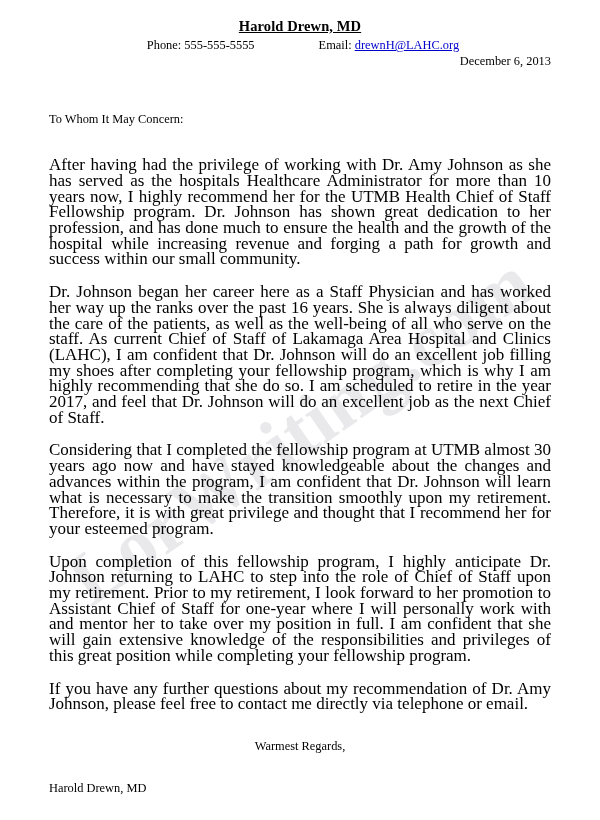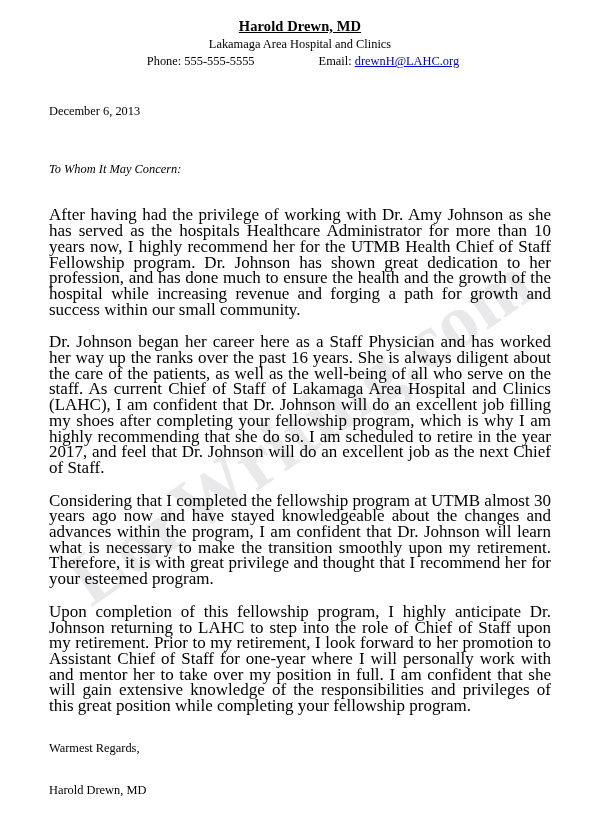--- a/index.html
+++ b/index.html
@@ -94,46 +94,46 @@
 
   .body-block {
     margin-left: 49px;
     margin-right: 49px;
     width: 502px;
   }
 
   .date-line {
     font-size: 12.4px;
     line-height: 16px;
-    margin-top: 34px;
+    text-align: right;
   }
 
   .salutation {
     font-size: 12.4px;
     line-height: 16px;
     margin-top: 42px;
-    font-style: italic;
   }
 
   .para {
     font-size: 17px;
     line-height: 15.7px;
     text-align: justify;
     text-justify: inter-word;
     margin-top: 16px;
     hyphens: none;
   }
   .para.first {
     margin-top: 30px;
   }
 
   .closing {
     font-size: 12.4px;
     line-height: 15.7px;
     margin-top: 27px;
+    text-align: center;
   }
   .signature-block {
     font-size: 12.4px;
     line-height: 15.7px;
     margin-top: 26px;
   }
   .sig-line {
     display: block;
   }
 </style>
@@ -143,34 +143,34 @@
 <div class="page">
 
   <div class="watermark-layer">
     <div class="watermark-text">LorWriting.com</div>
   </div>
 
   <div class="content">
 
     <div class="letterhead">
       <div class="lh-name">Harold Drewn, MD</div>
-      <div class="lh-line">Lakamaga Area Hospital and Clinics</div>
       <div class="lh-contact"><span class="phone">Phone: 555-555-5555</span><span class="spacer"></span><span class="email-label">Email:</span> <a class="email-link" href="#">drewnH@LAHC.org</a></div>
     </div>
 
     <div class="body-block">
 
       <div class="date-line">December 6, 2013</div>
 
       <div class="salutation">To Whom It May Concern:</div>
 
       <p class="para first">After having had the privilege of working with Dr. Amy Johnson as she has served as the hospitals Healthcare Administrator for more than 10 years now, I highly recommend her for the UTMB Health Chief of Staff Fellowship program. Dr. Johnson has shown great dedication to her profession, and has done much to ensure the health and the growth of the hospital while increasing revenue and forging a path for growth and success within our small community.</p>
       <p class="para">Dr. Johnson began her career here as a Staff Physician and has worked her way up the ranks over the past 16 years. She is always diligent about the care of the patients, as well as the well-being of all who serve on the staff. As current Chief of Staff of Lakamaga Area Hospital and Clinics (LAHC), I am confident that Dr. Johnson will do an excellent job filling my shoes after completing your fellowship program, which is why I am highly recommending that she do so. I am scheduled to retire in the year 2017, and feel that Dr. Johnson will do an excellent job as the next Chief of Staff.</p>
       <p class="para">Considering that I completed the fellowship program at UTMB almost 30 years ago now and have stayed knowledgeable about the changes and advances within the program, I am confident that Dr. Johnson will learn what is necessary to make the transition smoothly upon my retirement. Therefore, it is with great privilege and thought that I recommend her for your esteemed program.</p>
       <p class="para">Upon completion of this fellowship program, I highly anticipate Dr. Johnson returning to LAHC to step into the role of Chief of Staff upon my retirement. Prior to my retirement, I look forward to her promotion to Assistant Chief of Staff for one-year where I will personally work with and mentor her to take over my position in full. I am confident that she will gain extensive knowledge of the responsibilities and privileges of this great position while completing your fellowship program.</p>
+      <p class="para">If you have any further questions about my recommendation of Dr. Amy Johnson, please feel free to contact me directly via telephone or email.</p>
 
       <div class="closing">Warmest Regards,</div>
 
       <div class="signature-block">
         <span class="sig-line">Harold Drewn, MD</span>
       </div>
 
     </div>
   </div>
 </div>

